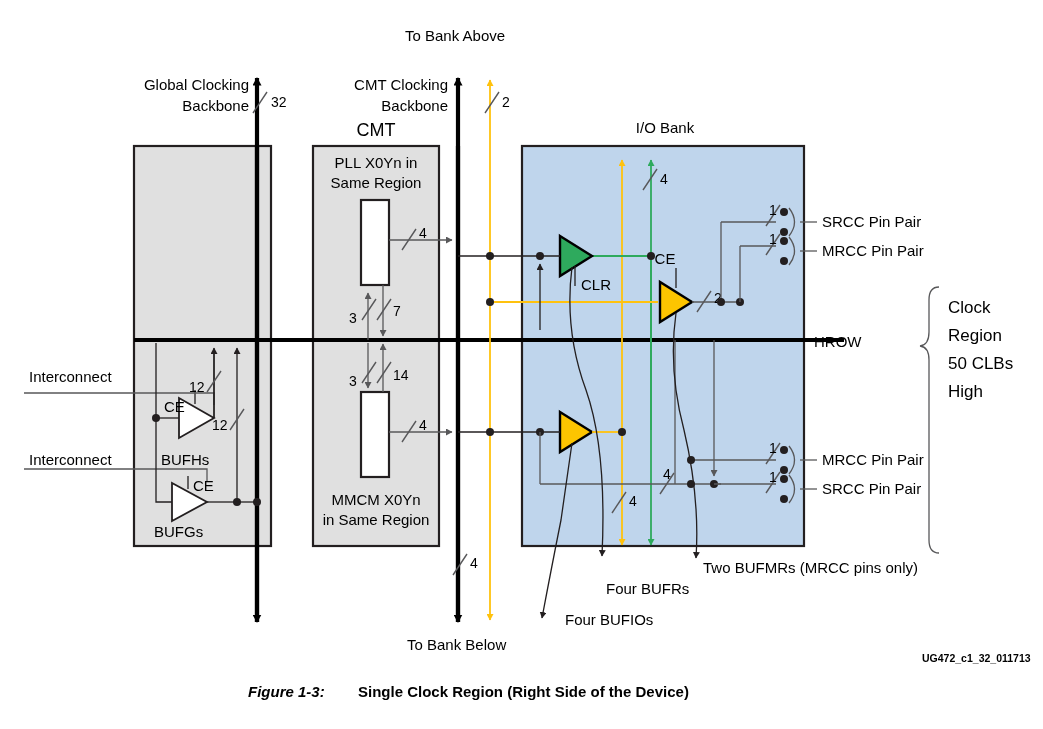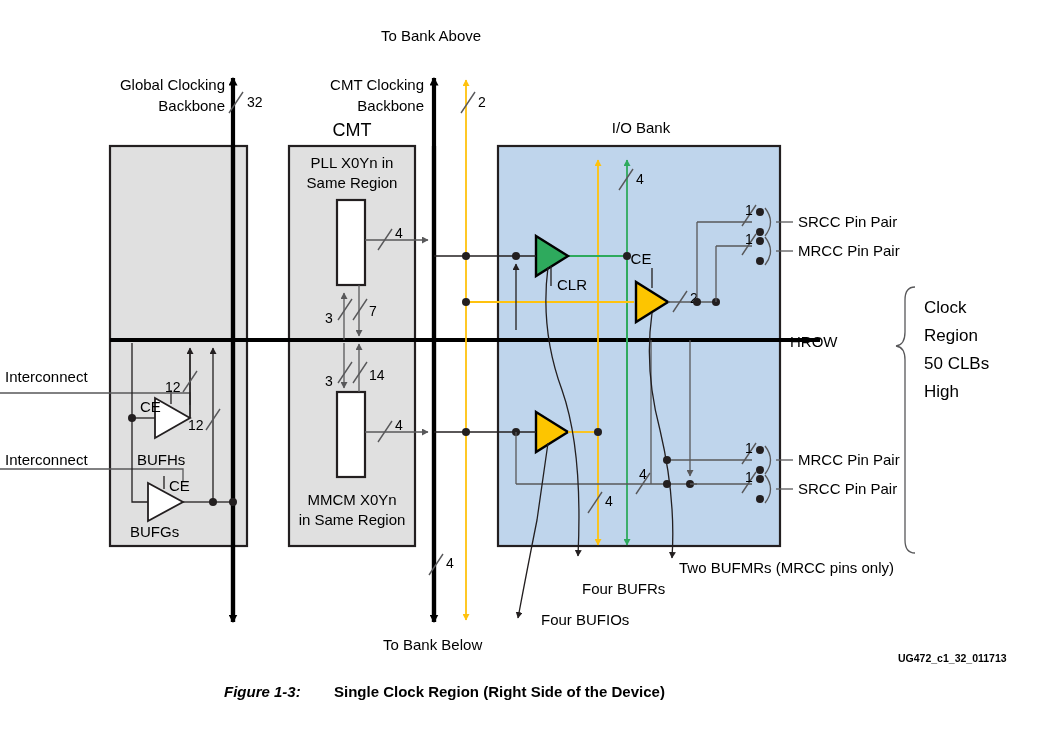--- a/index.html
+++ b/index.html
@@ -11,20 +11,21 @@
     width: 1043px;
     height: 729px;
     font-family: "Liberation Sans", sans-serif;
     color: #000000;
     overflow: hidden;
   }
   #figure-root {
     position: relative;
     width: 837px;
     height: 729px;
+    margin-left: 24px;
   }
   svg#diagram {
     position: absolute;
     left: 0;
     top: 0;
     width: 1043px;
     height: 729px;
   }
   text {
     font-family: "Liberation Sans", sans-serif;

